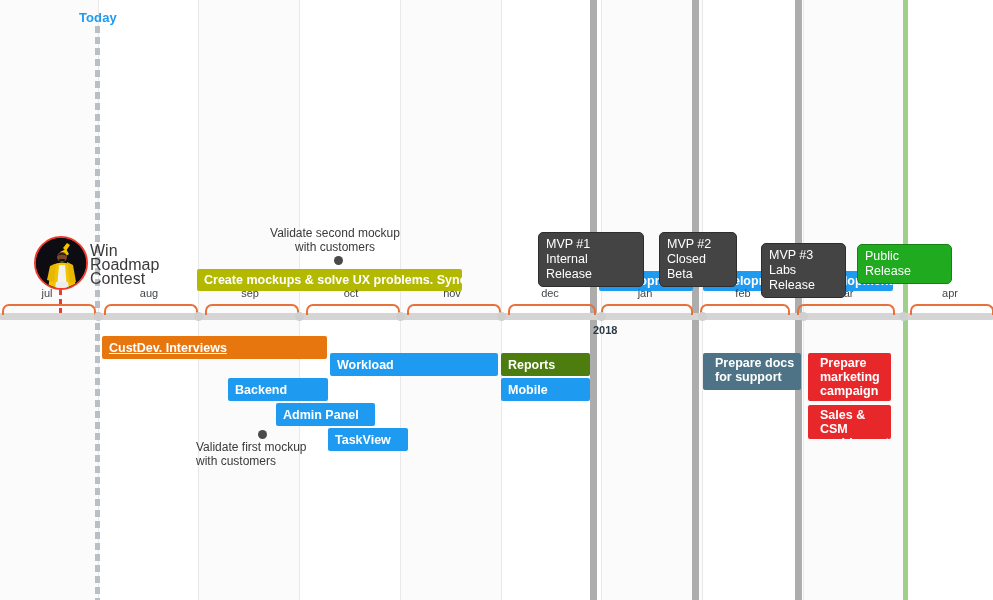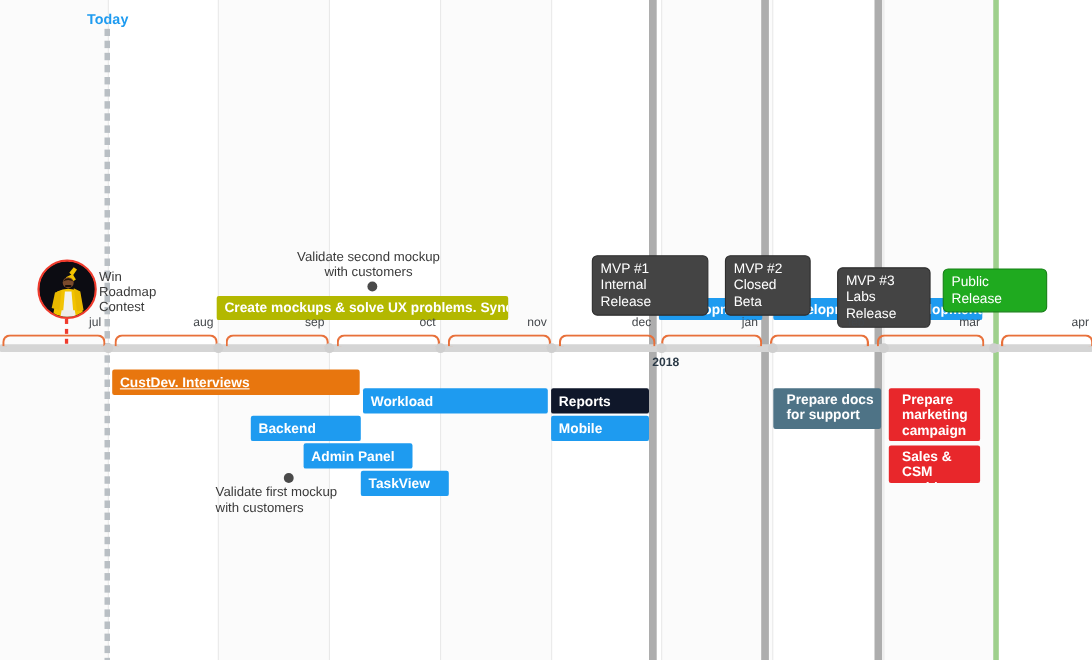--- a/index.html
+++ b/index.html
@@ -80,21 +80,21 @@
     height: 54px;
     border-radius: 50%;
     border: 2px solid #ef3b2d;
     overflow: hidden;
     background: #0b0b10;
     box-sizing: border-box;
   }
   .avatar svg { display: block; }
   .avatar-text {
     position: absolute;
-    font-size: 12px;
+    font-size: 16px;
     line-height: 14px;
     color: #3a3a3a;
     white-space: pre-line;
   }
 
   
   .ms-dot {
     position: absolute;
     width: 9px;
     height: 9px;
@@ -153,21 +153,21 @@
     position: absolute;
     width: 9px;
     height: 9px;
     border-radius: 50%;
     background: #cfcfcf;
   }
   .month-label {
     position: absolute;
     font-size: 11px;
     color: #43474b;
-    text-align: right;
+    text-align: center;
   }
   .month-bracket {
     position: absolute;
     height: 9px;
     border: 2px solid #e8703a;
     border-bottom: none;
     border-top-left-radius: 7px;
     border-top-right-radius: 7px;
     border-top: 2px solid #e8703a;
   }
@@ -300,21 +300,21 @@
       <div class="axis-node" style="left: 597px; top: 312px;"></div>
       <div class="axis-node" style="left: 698px; top: 312px;"></div>
       <div class="axis-node" style="left: 799px; top: 312px;"></div>
       <div class="axis-node" style="left: 899px; top: 312px;"></div>
     </div>
   <div class="year-label" id="year-label" style="left: 593px; top: 324px;">2018</div>
 
   <div id="bottombar-layer">
       <div class="bar" style="left: 102px; top: 336px; width: 225px; height: 23px; background: rgb(232, 118, 14); text-decoration: underline;">CustDev. Interviews</div>
       <div class="bar" style="left: 330px; top: 353px; width: 168px; height: 23px; background: rgb(30, 155, 240);">Workload</div>
-      <div class="bar" style="left: 501px; top: 353px; width: 89px; height: 23px; background: #0f172a;">Reports</div>
+      <div class="bar" style="left: 501px; top: 353px; width: 89px; height: 23px; background: #4d7c0f;">Reports</div>
       <div class="bar" style="left: 228px; top: 378px; width: 100px; height: 23px; background: rgb(30, 155, 240);">Backend</div>
       <div class="bar" style="left: 501px; top: 378px; width: 89px; height: 23px; background: rgb(30, 155, 240);">Mobile</div>
       <div class="bar" style="left: 276px; top: 403px; width: 99px; height: 23px; background: rgb(30, 155, 240);">Admin Panel</div>
       <div class="bar" style="left: 328px; top: 428px; width: 80px; height: 23px; background: rgb(30, 155, 240);">TaskView</div>
       <div class="bar wrap" style="left: 703px; top: 353px; width: 98px; height: 37px; background: rgb(78, 115, 134);">Prepare docs
 for support</div>
       <div class="bar wrap" style="left: 808px; top: 353px; width: 83px; height: 48px; background: rgb(232, 39, 43);">Prepare
 marketing
 campaign</div>
       <div class="bar wrap" style="left: 808px; top: 405px; width: 83px; height: 34px; background: rgb(232, 39, 43);">Sales &amp; CSM

